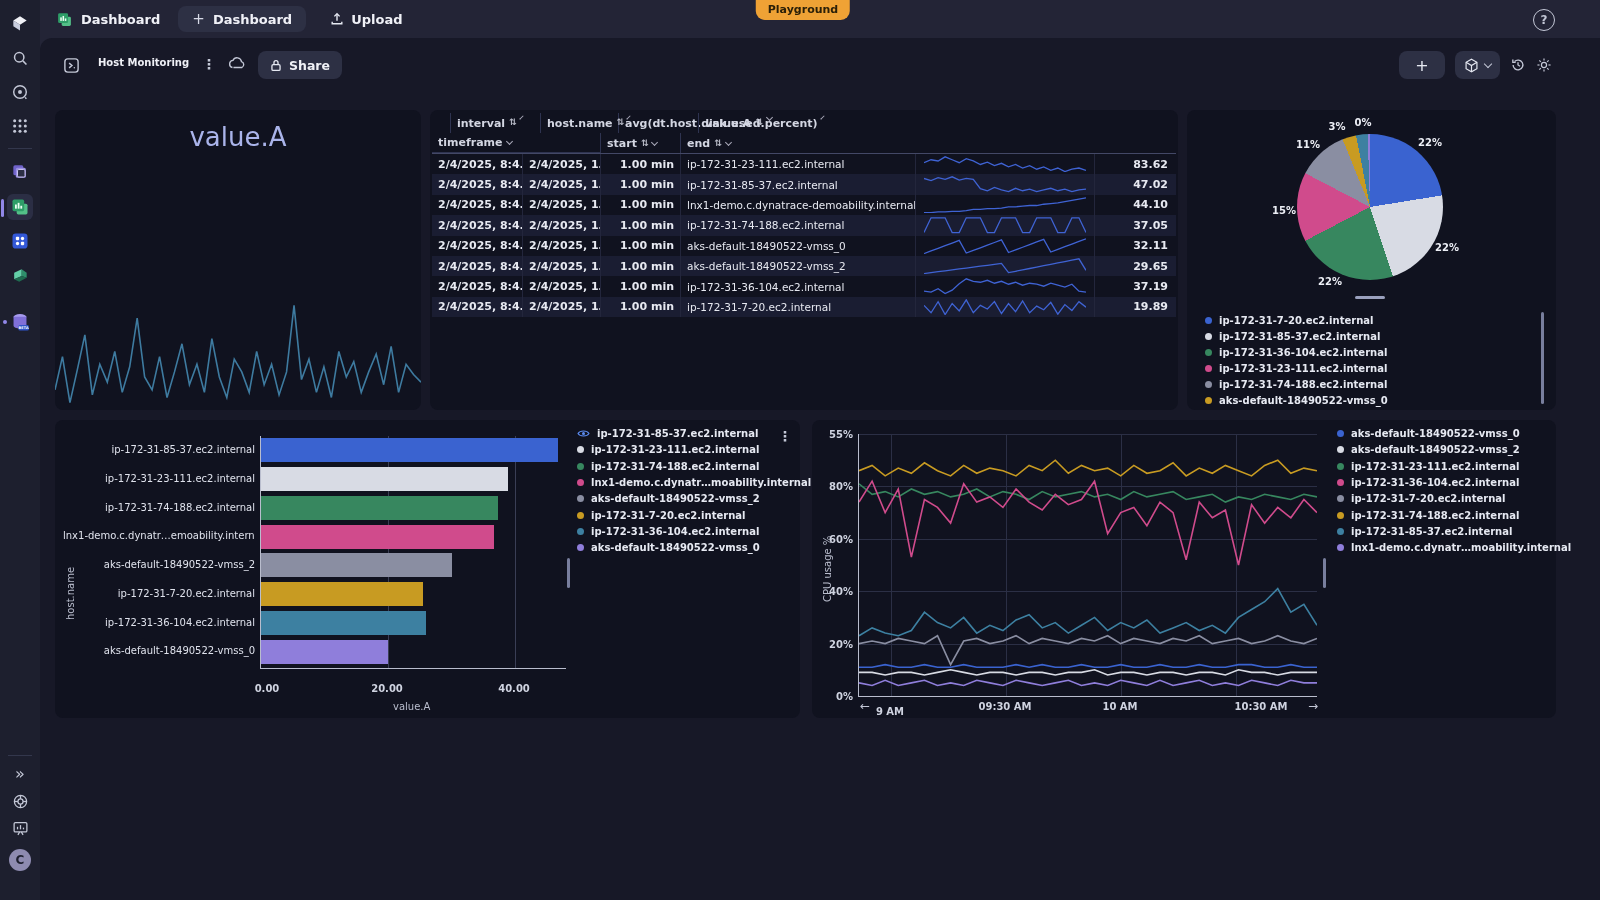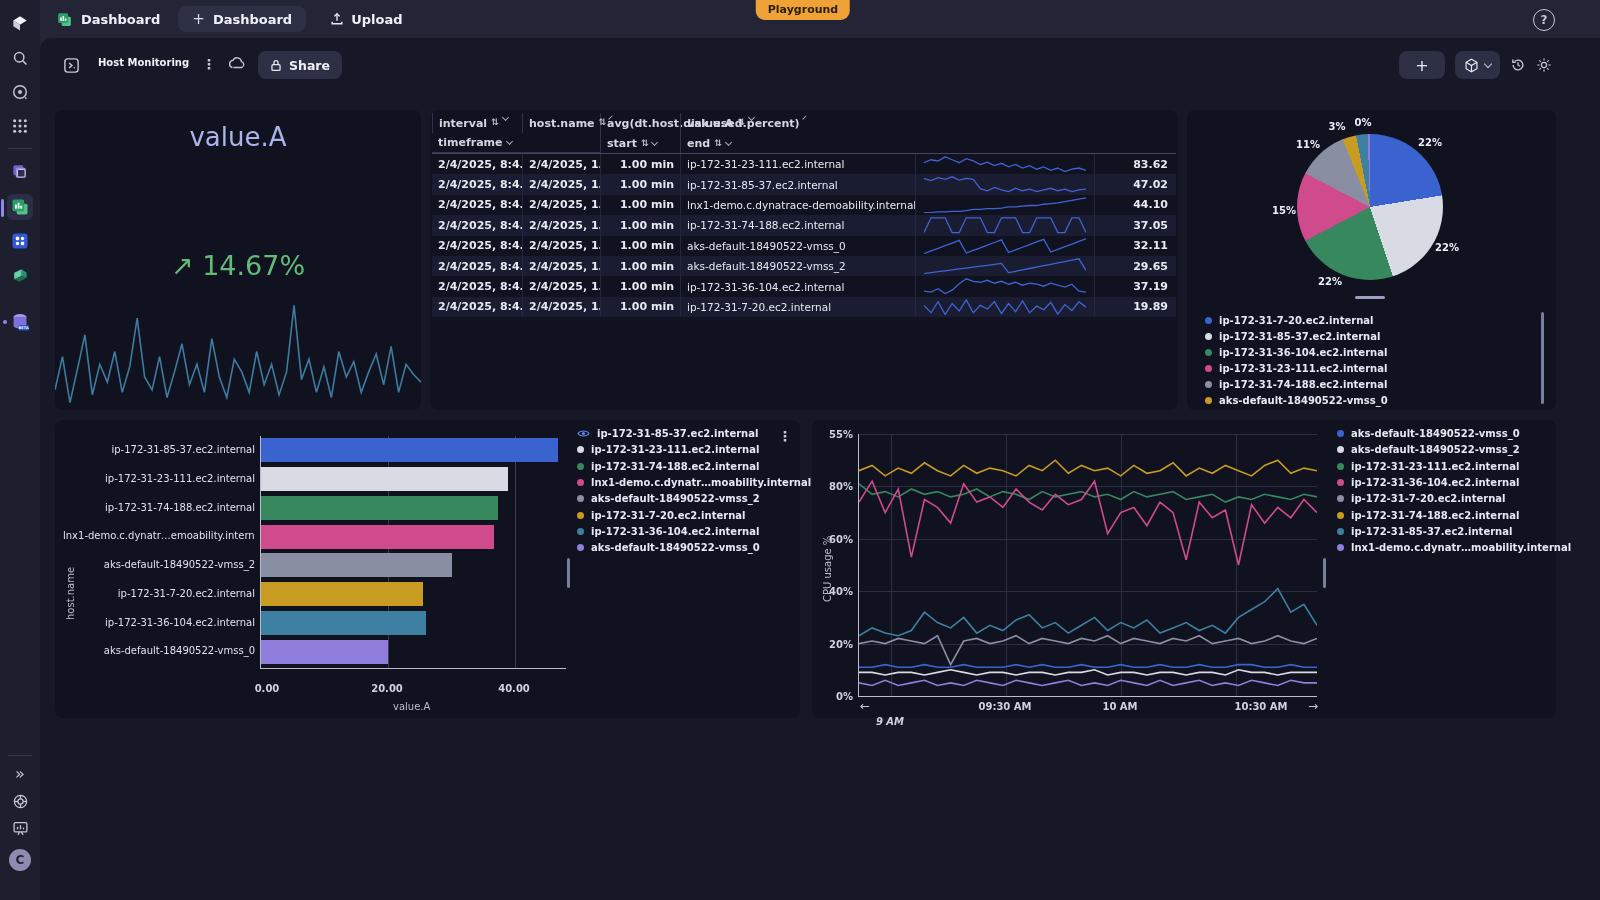--- a/index.html
+++ b/index.html
@@ -50,21 +50,21 @@
   .sv-title{position:absolute;top:12px;width:100%;text-align:center;font-size:26px;color:#aab4ea;}
   .sv-value{position:absolute;top:52px;width:100%;text-align:center;font-size:56px;font-weight:bold;color:#f4f5f9;}
   .sv-delta{position:absolute;top:140px;width:100%;text-align:center;font-size:27px;color:#63bb78;}
   .sv-spark{position:absolute;left:0;bottom:2px;width:100%;height:108px;}
   
   .tbl{position:absolute;left:2px;top:3px;width:744px;font-size:11px;}
   .thead,.trow{display:grid;grid-template-columns:90px 78px 80px 235px 179px 80px;}
   .thead{color:#d3d6e2;font-weight:bold;border-bottom:1px solid #434866;}
   .th{padding:3px 6px;display:flex;align-items:center;gap:4px;}
   .th-span{grid-column:1/3;border-bottom:1px solid #2e3350;}
-  .th-tall{grid-row:1/3;align-items:flex-start;padding-top:4px;border-left:1px solid #2e3350;}
+  .th-tall{grid-row:1/3;align-items:flex-start;padding-top:4px;border-left:1px solid #2e3350;margin-left:18px;}
   .th-sub{border-left:1px solid #2e3350;}
   .th-sub:first-child{border-left:none;}
   .sort{font-size:9px;opacity:.85;}
   .hchv{display:inline-block;width:4px;height:4px;border-right:1.4px solid #aab;border-bottom:1.4px solid #aab;transform:rotate(45deg);margin-top:-2px;}
   .trow{height:20.4px;color:#e7e9f1;}
   .trow:nth-child(odd){background:#1a1d32;}
   .trow > div{padding:0 6px;display:flex;align-items:center;border-left:1px solid #23263c;overflow:hidden;white-space:nowrap;}
   .trow > div:first-child{border-left:none;}
   .c-start,.c-end{font-weight:600;}
   .c-int,.c-val{justify-content:flex-end;font-weight:600;}
@@ -288,24 +288,20 @@
                 <line x1="15.8" y1="4.2" x2="14" y2="6"></line>
                 <line x1="6" y1="14" x2="4.2" y2="15.8"></line>
               </g>
             </svg>
         </div>
       </div>
     </div>
 
     <div class="tile" id="tile-value">
       <div class="sv-title">value.A</div>
-      <div class="sv-delta">
-        <span>↗</span>
-        <span>14.67%</span>
-      </div>
       <div class="sv-spark"><svg viewBox="0 0 100 30" preserveAspectRatio="none" width="100%" height="100%">
             <polyline points="0.00,24.95 2.04,15.71 4.08,28.50 6.12,19.26 8.16,9.67 10.20,26.37 12.24,17.84 14.29,22.82 16.33,14.29 18.37,25.66 20.41,18.55 22.45,5.05 24.49,21.39 26.53,24.95 28.57,15.71 30.61,27.08 32.65,19.97 34.69,12.16 36.73,23.53 38.78,17.84 40.82,25.66 42.86,10.74 44.90,21.39 46.94,27.08 48.98,16.42 51.02,19.97 53.06,25.66 55.10,14.29 57.14,23.53 59.18,17.84 61.22,26.37 63.27,19.97 65.31,1.50 67.35,22.11 69.39,16.42 71.43,25.66 73.47,18.55 75.51,27.08 77.55,14.29 79.59,21.39 81.63,17.13 83.67,25.66 85.71,19.97 87.76,15.00 89.80,23.53 91.84,12.87 93.88,25.66 95.92,17.84 97.96,20.68 100.00,22.82" fill="none" stroke="#3e7ba0" stroke-width="1.6" vector-effect="non-scaling-stroke"></polyline>
           </svg></div>
     </div>
 
     <div class="tile" id="tile-table">
       <div class="tbl">
         <div class="thead">
           <div class="th th-span">
               <span>timeframe</span>
@@ -564,21 +560,21 @@
             <polyline points="0.0,36.7 28.6,31.4 57.1,41.9 85.7,34.1 114.3,39.3 142.9,28.8 171.4,36.7 200.0,41.9 228.6,31.4 257.1,39.3 285.7,34.1 314.3,36.7 342.9,41.9 371.4,31.4 400.0,36.7 428.6,26.2 457.1,39.3 485.7,31.4 514.3,36.7 542.9,34.1 571.4,41.9 600.0,31.4 628.6,39.3 657.1,36.7 685.7,28.8 714.3,41.9 742.9,34.1 771.4,39.3 800.0,31.4 828.6,36.7 857.1,41.9 885.7,31.4 914.3,26.2 942.9,39.3 971.4,34.1 1000.0,36.7" fill="none" stroke="#c89b22" stroke-width="1.6" vector-effect="non-scaling-stroke"></polyline>
             <polyline points="0.0,49.8 28.6,60.3 57.1,57.6 85.7,62.9 114.3,55.0 142.9,60.3 171.4,57.6 200.0,62.9 228.6,60.3 257.1,55.0 285.7,62.9 314.3,57.6 342.9,60.3 371.4,65.5 400.0,57.6 428.6,62.9 457.1,60.3 485.7,57.6 514.3,62.9 542.9,60.3 571.4,65.5 600.0,57.6 628.6,62.9 657.1,60.3 685.7,57.6 714.3,65.5 742.9,62.9 771.4,60.3 800.0,68.1 828.6,62.9 857.1,65.5 885.7,60.3 914.3,62.9 942.9,65.5 971.4,60.3 1000.0,62.9" fill="none" stroke="#37875f" stroke-width="1.6" vector-effect="non-scaling-stroke"></polyline>
             <polyline points="0.0,68.1 28.6,47.2 57.1,78.6 85.7,55.0 114.3,123.1 142.9,65.5 171.4,73.4 200.0,89.1 228.6,49.8 257.1,68.1 285.7,62.9 314.3,73.4 342.9,55.0 371.4,68.1 400.0,76.0 428.6,60.3 457.1,70.7 485.7,65.5 514.3,47.2 542.9,99.6 571.4,78.6 600.0,73.4 628.6,91.7 657.1,68.1 685.7,78.6 714.3,125.8 742.9,68.1 771.4,83.8 800.0,76.0 828.6,131.0 857.1,70.7 885.7,89.1 914.3,73.4 942.9,83.8 971.4,65.5 1000.0,78.6" fill="none" stroke="#d04b8c" stroke-width="1.6" vector-effect="non-scaling-stroke"></polyline>
             <polyline points="0.0,201.7 28.6,193.9 57.1,199.1 85.7,201.7 114.3,196.5 142.9,178.2 171.4,188.6 200.0,193.9 228.6,183.4 257.1,199.1 285.7,191.3 314.3,196.5 342.9,186.0 371.4,180.8 400.0,193.9 428.6,188.6 457.1,199.1 485.7,191.3 514.3,183.4 542.9,196.5 571.4,188.6 600.0,193.9 628.6,186.0 657.1,199.1 685.7,193.9 714.3,188.6 742.9,196.5 771.4,191.3 800.0,199.1 828.6,183.4 857.1,175.5 885.7,167.7 914.3,154.6 942.9,178.2 971.4,170.3 1000.0,191.3" fill="none" stroke="#3d80a1" stroke-width="1.6" vector-effect="non-scaling-stroke"></polyline>
             <polyline points="0.0,209.6 28.6,207.0 57.1,209.6 85.7,204.4 114.3,207.0 142.9,209.6 171.4,201.7 200.0,230.6 228.6,207.0 257.1,204.4 285.7,209.6 314.3,207.0 342.9,201.7 371.4,209.6 400.0,204.4 428.6,207.0 457.1,209.6 485.7,204.4 514.3,207.0 542.9,201.7 571.4,209.6 600.0,204.4 628.6,207.0 657.1,209.6 685.7,204.4 714.3,207.0 742.9,201.7 771.4,209.6 800.0,207.0 828.6,204.4 857.1,209.6 885.7,207.0 914.3,201.7 942.9,207.0 971.4,209.6 1000.0,204.4" fill="none" stroke="#8a8ea2" stroke-width="1.6" vector-effect="non-scaling-stroke"></polyline>
             <polyline points="0.0,233.2 28.6,233.2 57.1,230.6 85.7,233.2 114.3,233.2 142.9,230.6 171.4,233.2 200.0,233.2 228.6,230.6 257.1,233.2 285.7,233.2 314.3,233.2 342.9,230.6 371.4,233.2 400.0,230.6 428.6,233.2 457.1,233.2 485.7,230.6 514.3,233.2 542.9,233.2 571.4,230.6 600.0,233.2 628.6,233.2 657.1,230.6 685.7,233.2 714.3,233.2 742.9,230.6 771.4,233.2 800.0,233.2 828.6,230.6 857.1,230.6 885.7,233.2 914.3,233.2 942.9,230.6 971.4,233.2 1000.0,233.2" fill="none" stroke="#3a63d0" stroke-width="1.6" vector-effect="non-scaling-stroke"></polyline>
             <polyline points="0.0,238.4 28.6,238.4 57.1,241.0 85.7,238.4 114.3,238.4 142.9,241.0 171.4,238.4 200.0,235.8 228.6,238.4 257.1,241.0 285.7,238.4 314.3,238.4 342.9,241.0 371.4,238.4 400.0,238.4 428.6,241.0 457.1,238.4 485.7,238.4 514.3,235.8 542.9,241.0 571.4,238.4 600.0,238.4 628.6,241.0 657.1,238.4 685.7,238.4 714.3,241.0 742.9,238.4 771.4,238.4 800.0,241.0 828.6,235.8 857.1,238.4 885.7,238.4 914.3,241.0 942.9,238.4 971.4,238.4 1000.0,238.4" fill="none" stroke="#d8dbe4" stroke-width="1.6" vector-effect="non-scaling-stroke"></polyline>
             <polyline points="0.0,248.9 28.6,251.5 57.1,246.3 85.7,251.5 114.3,248.9 142.9,246.3 171.4,251.5 200.0,248.9 228.6,251.5 257.1,246.3 285.7,248.9 314.3,251.5 342.9,246.3 371.4,248.9 400.0,251.5 428.6,248.9 457.1,246.3 485.7,251.5 514.3,248.9 542.9,251.5 571.4,246.3 600.0,248.9 628.6,251.5 657.1,246.3 685.7,251.5 714.3,248.9 742.9,246.3 771.4,251.5 800.0,248.9 828.6,251.5 857.1,246.3 885.7,248.9 914.3,251.5 942.9,246.3 971.4,248.9 1000.0,248.9" fill="none" stroke="#8f7edb" stroke-width="1.6" vector-effect="non-scaling-stroke"></polyline>
           </svg>
         </div>
-      <div class="xtick" style="left:78px;top:296px;font-style:italic;">9 AM</div>
+      <div class="xtick" style="left:78px;top:286px;">9 AM</div>
       <div class="xtick" style="left:193px;top:281px;">09:30 AM</div>
       <div class="xtick" style="left:308px;top:281px;">10 AM</div>
       <div class="xtick" style="left:401px;top:281px;margin-left:48px;">10:30 AM</div>
       <div class="nav-arrow" style="left:48px;top:279px;">←</div>
       <div class="nav-arrow" style="left:496px;top:279px;">→</div>
       <div class="mini-scroll-v" style="left:511px;top:138px;height:30px;"></div>
       <div class="legend-item" style="left:525px;top:8px;">
           <span class="dot" style="background: rgb(58, 99, 208);"></span>
           <span>aks-default-18490522-vmss_0</span>
         </div>

